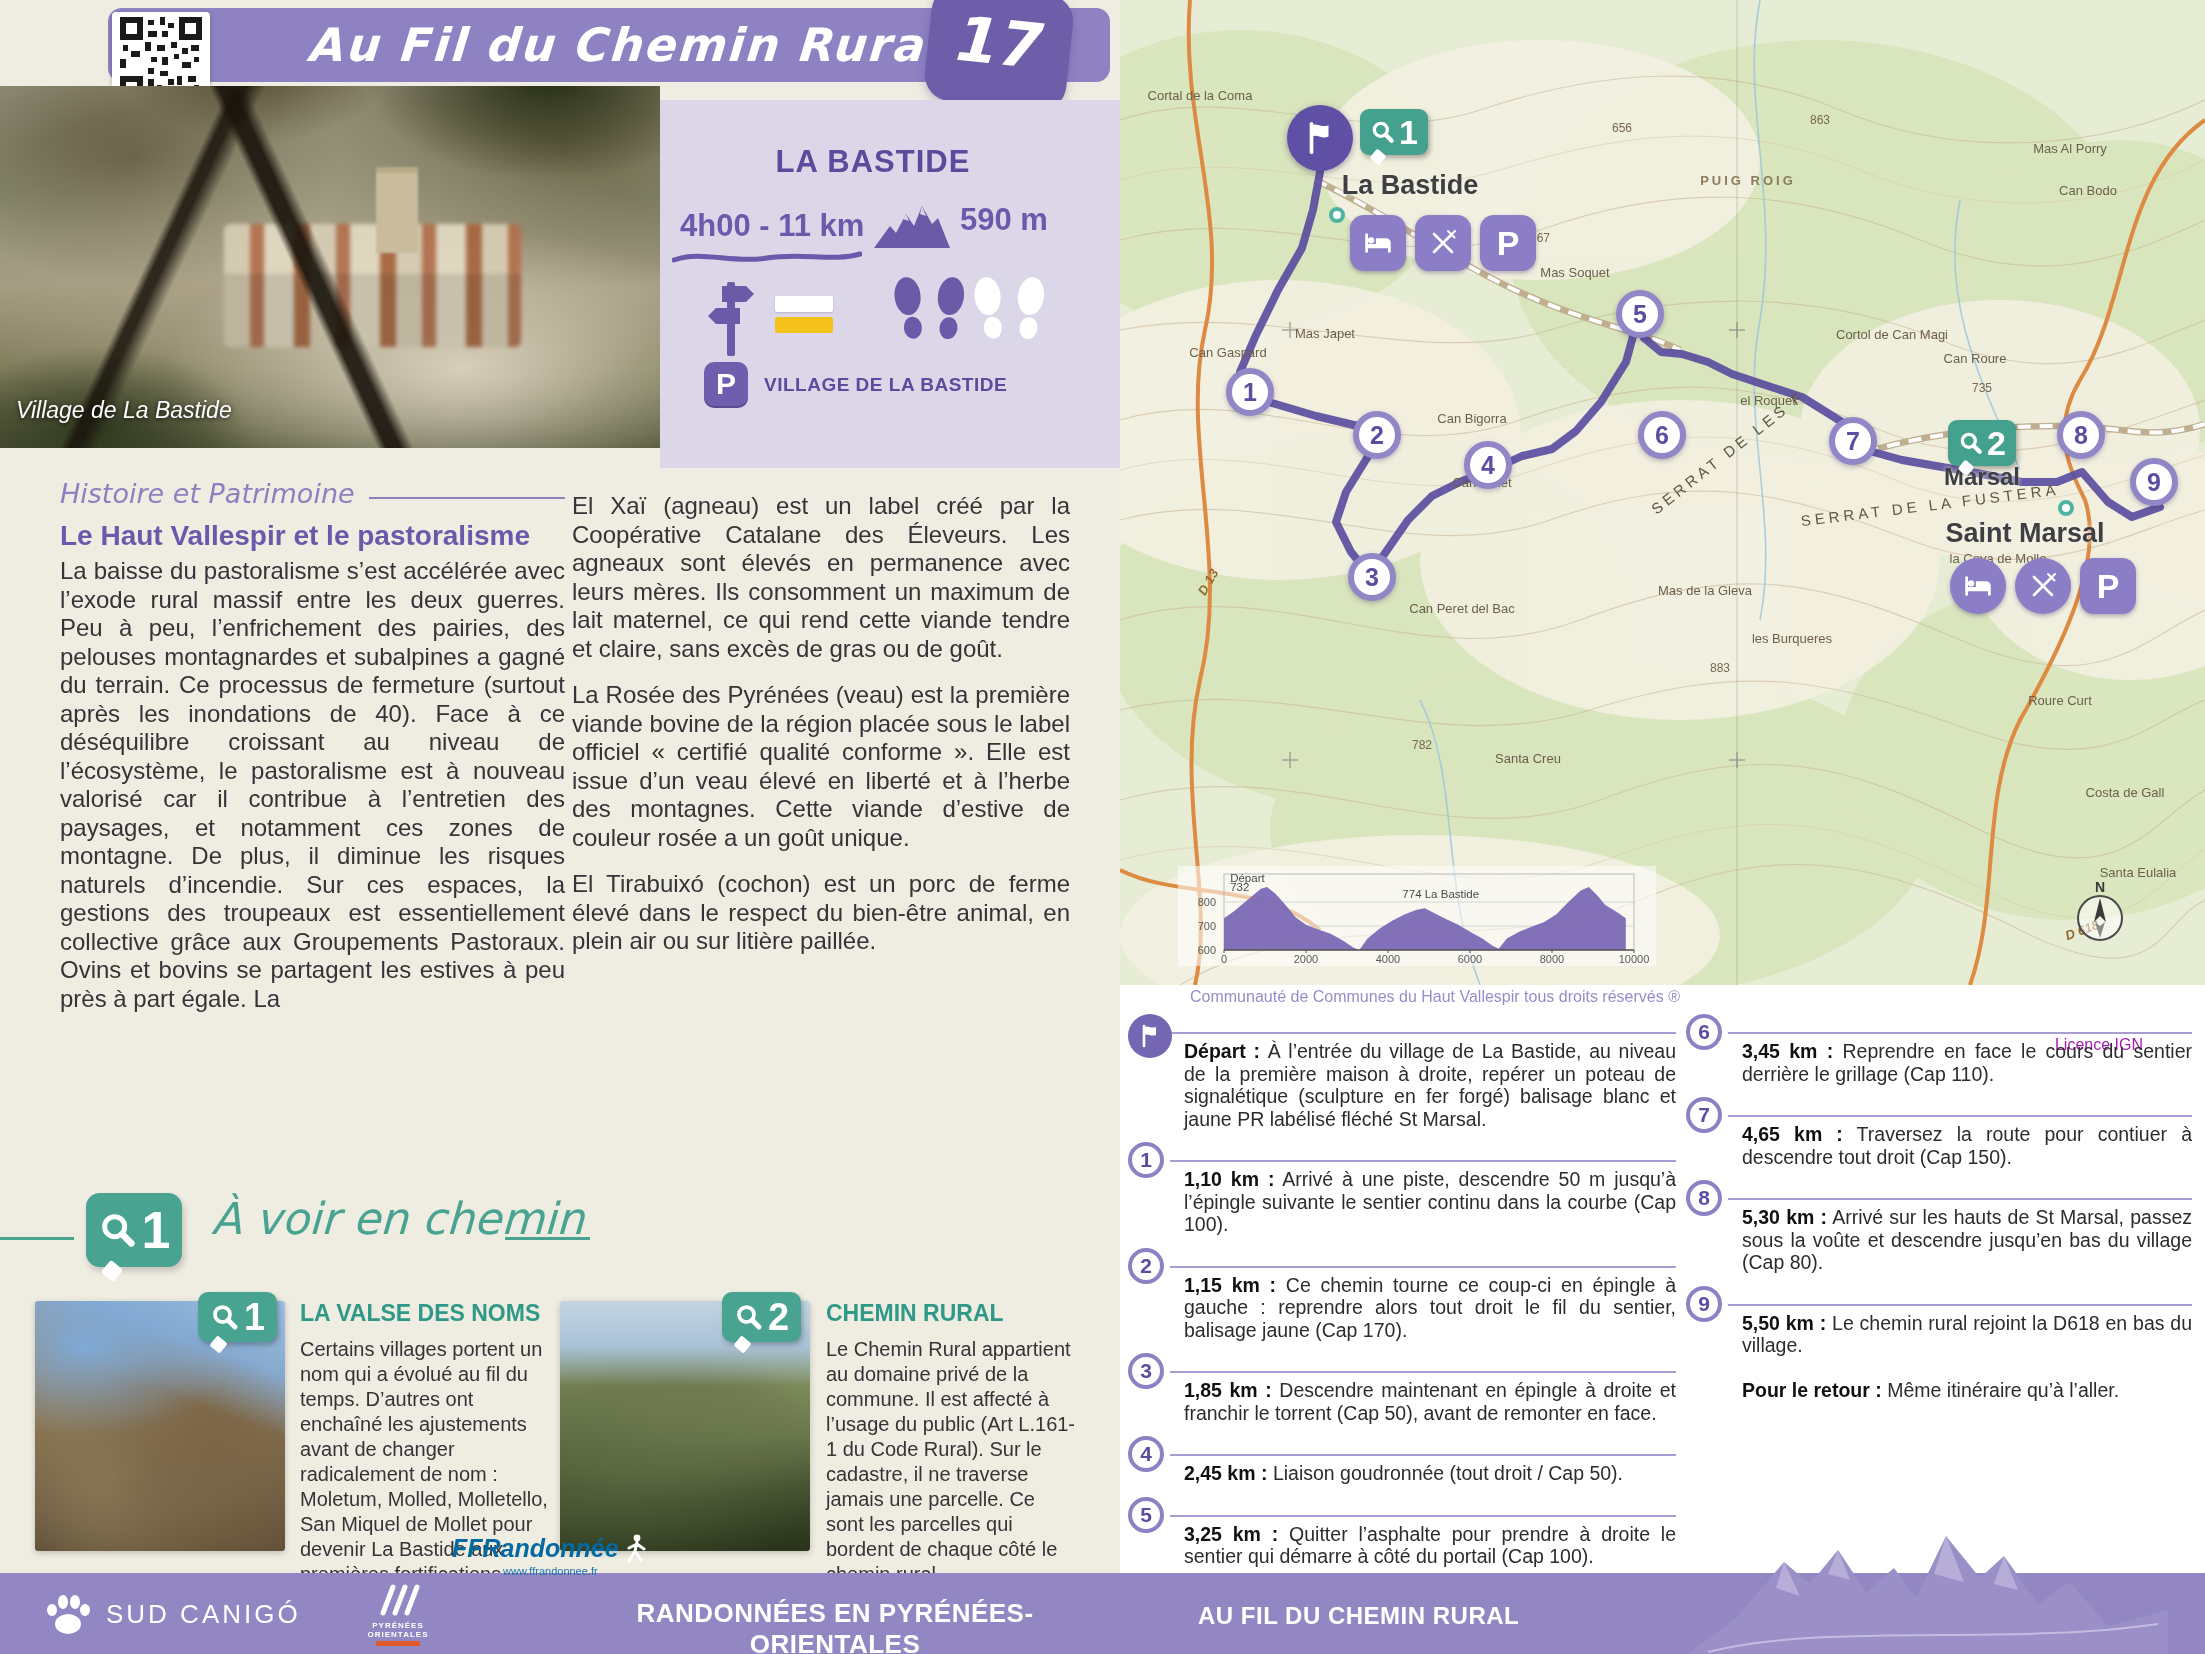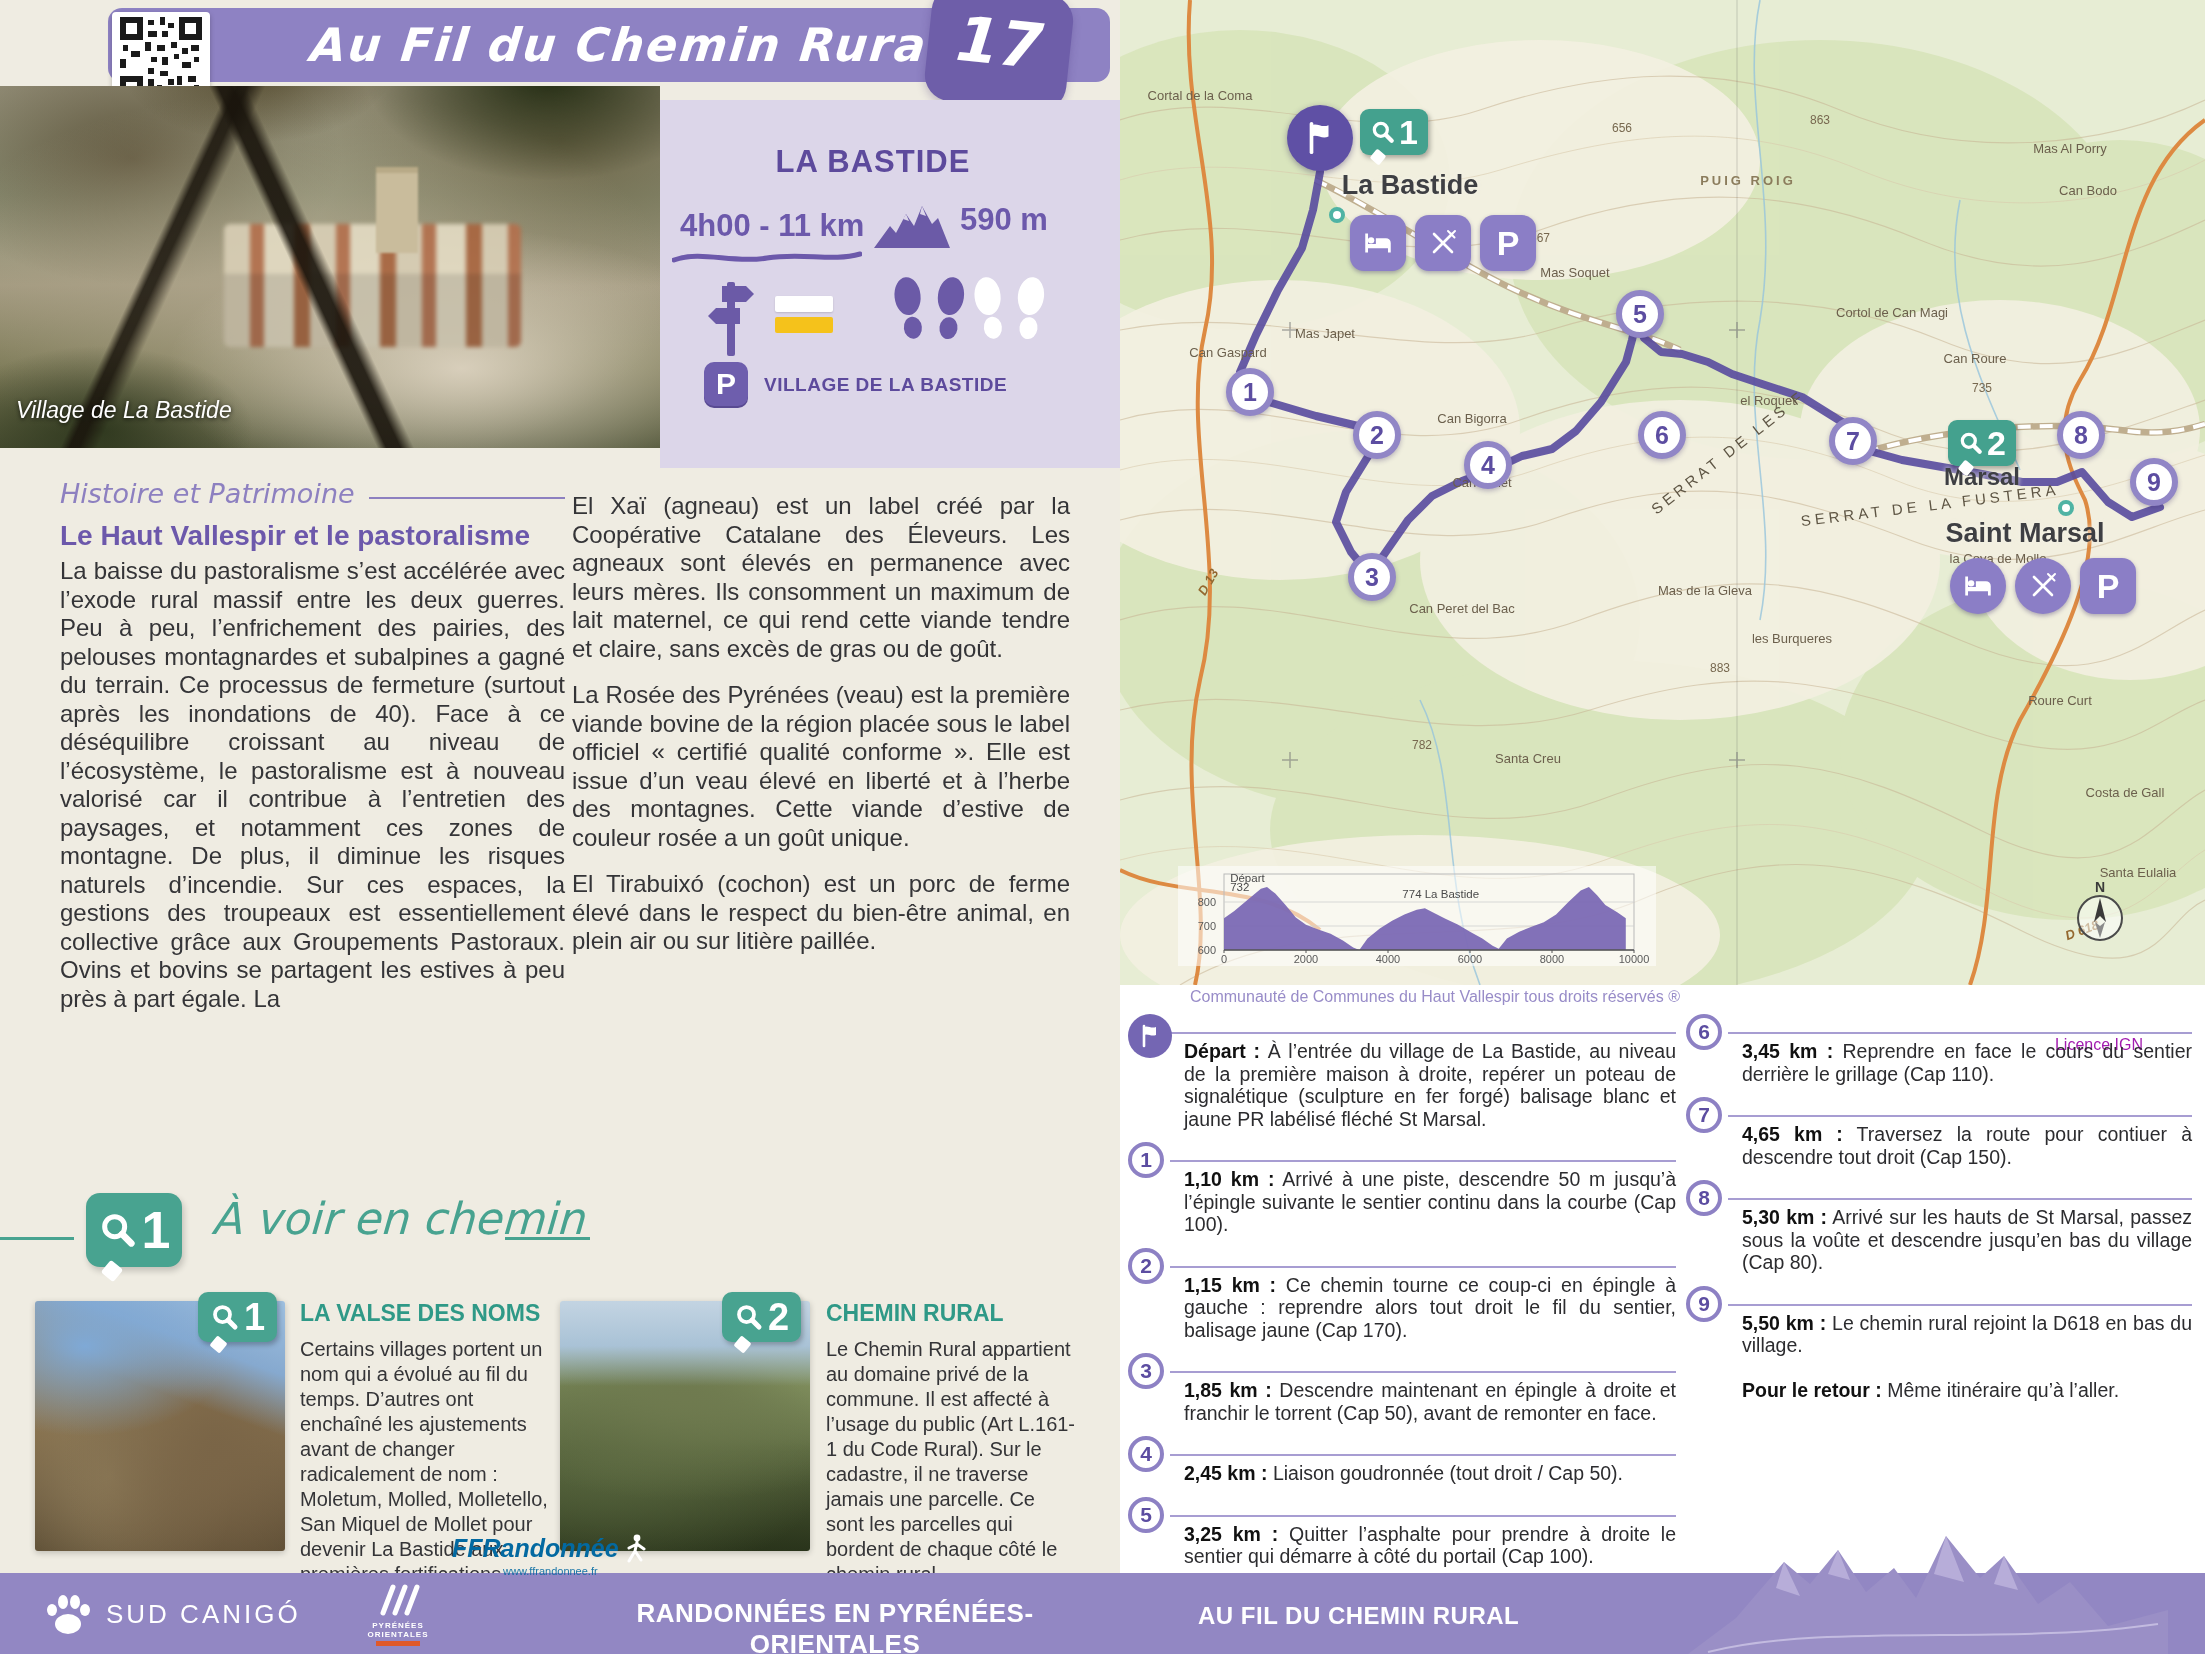--- a/index.html
+++ b/index.html
@@ -386,21 +386,21 @@
         <span class="m-label lc-small" style="left: 455px; top: 272px;">Mas Soquet</span>
         <span class="m-label lc-small" style="left: 108px; top: 352px;">Can Gaspard</span>
         <span class="m-label lc-small" style="left: 205px; top: 333px;">Mas Japet</span>
         <span class="m-label lc-small" style="left: 352px; top: 418px;">Can Bigorra</span>
         <span class="m-label lc-small" style="left: 648px; top: 400px;">el Roquet</span>
         <span class="m-label lc-small" style="left: 362px; top: 482px;">Can Fullet</span>
         <span class="m-label lc-small" style="left: 342px; top: 608px;">Can Peret del Bac</span>
         <span class="m-label lc-small" style="left: 585px; top: 590px;">Mas de la Gleva</span>
         <span class="m-label lc-small" style="left: 672px; top: 638px;">les Burqueres</span>
         <span class="m-label lc-small" style="left: 408px; top: 758px;">Santa Creu</span>
-        <span class="m-label lc-small" style="left: 772px; top: 312px;">Cortol de Can Magi</span>
+        <span class="m-label lc-small" style="left: 772px; top: 334px;">Cortol de Can Magi</span>
         <span class="m-label lc-small" style="left: 855px; top: 358px;">Can Roure</span>
         <span class="m-label lc-small" style="left: 968px; top: 190px;">Can Bodo</span>
         <span class="m-label lc-small" style="left: 950px; top: 148px;">Mas Al Porry</span>
         <span class="m-label lc-small" style="left: 878px; top: 558px;">la Cova de Mollo</span>
         <span class="m-label lc-small" style="left: 940px; top: 700px;">Roure Curt</span>
         <span class="m-label lc-small" style="left: 1005px; top: 792px;">Costa de Gall</span>
         <span class="m-label lc-small" style="left: 1018px; top: 872px;">Santa Eulalia</span>
         <span class="m-label lc-caps" style="left: 628px; top: 180px;">PUIG ROIG</span>
         <span class="m-label lc-serrat" style="left: 810px; top: 505px; transform: translate(-50%, -50%) rotate(-7deg);">SERRAT DE LA FUSTERA</span>
         <span class="m-label lc-serrat" style="left: 608px; top: 452px; transform: translate(-50%, -50%) rotate(-38deg);">SERRAT DE LES F</span>

